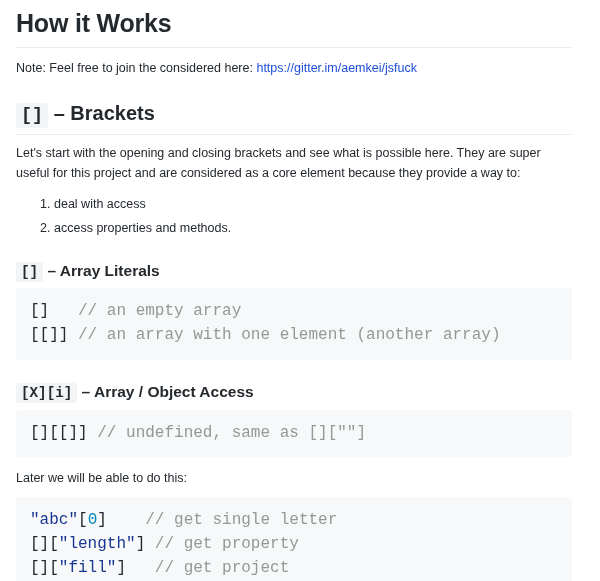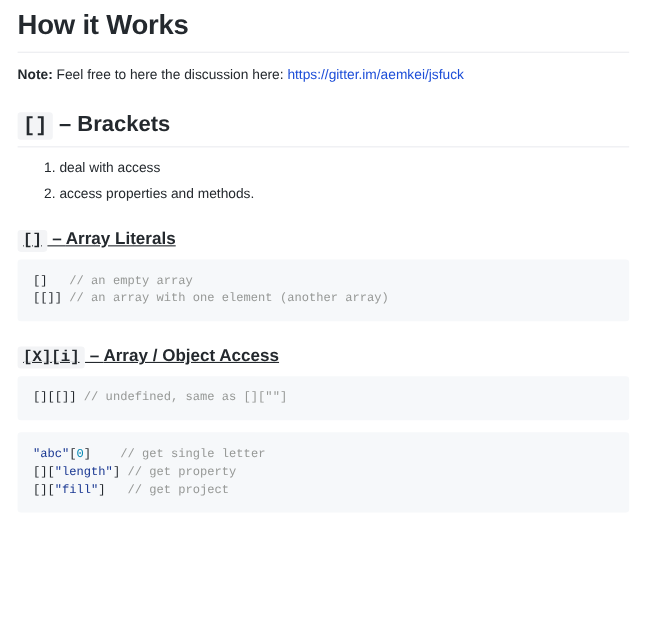--- a/index.html
+++ b/index.html
@@ -38,35 +38,34 @@
     padding-bottom: 7px;
     border-bottom: 1px solid #eaecef;
     color: #24292e;
   }
   h3.sub-title {
     font-size: 15.5px;
     font-weight: 600;
     line-height: 1.25;
     margin: 22px 0 7px 0;
     color: #24292e;
-    text-decoration: underline;
   }
   p.para {
     font-size: 12.5px;
     line-height: 1.62;
     margin: 0 0 11px 0;
     color: #24292e;
   }
   p.para.tight { margin-bottom: 9px; }
 
   a.link {
     color: #1d4ed8;
     text-decoration: none;
   }
-  .bold { font-weight: 700; }
+  .bold { font-weight: 400; }
 
   ol.num-list {
     margin: 0 0 11px 0;
     padding-left: 38px;
     font-size: 12.5px;
     line-height: 1.62;
     color: #24292e;
   }
   ol.num-list li { margin: 0 0 4px 0; }
 
@@ -85,55 +84,57 @@
     font-weight: 700;
   }
 
   pre.codeblock {
     background: #f6f8fa;
     border-radius: 3px;
     margin: 0 0 11px 0;
     padding: 12px 14px;
     overflow: hidden;
     font-family: "Liberation Mono", "DejaVu Sans Mono", monospace;
-    font-size: 11px;
+    font-size: 16px;
     line-height: 1.48;
     color: #24292e;
     white-space: pre;
   }
   .tok-comment { color: #969896; }
   .tok-string  { color: #183691; }
   .tok-number  { color: #0086b3; }
   .tok-plain   { color: #24292e; }
 </style>
 </head>
 <body>
 
 <div class="page">
 
   <h1 class="doc-title">How it Works</h1>
 
-  <p class="para"><span class="bold">Note:</span><span> Feel free to here the discussion here: </span><a class="link" href="#">https://gitter.im/aemkei/jsfuck</a></p>
+  <p class="para"><span class="bold">Note:</span><span> Feel free to join the considered here: </span><a class="link" href="#">https://gitter.im/aemkei/jsfuck</a></p>
 
   <h2 class="sec-title"><code class="inline">[]</code><span> – </span><span>Brackets</span></h2>
 
+  <p class="para">Let's start with the opening and closing brackets and see what is possible here. They are super useful for this project and are considered as a core element because they provide a way to:</p>
 
   <ol class="num-list">
     <li>deal with access</li>
     <li>access properties and methods.</li>
   </ol>
 
   <h3 class="sub-title"><code class="inline">[]</code><span> – </span><span>Array Literals</span></h3>
 
 
   <pre class="codeblock"><span class="tok-plain">[]   </span><span class="tok-comment">// an empty array</span>
 <span class="tok-plain">[[]] </span><span class="tok-comment">// an array with one element (another array)</span></pre>
 
   <h3 class="sub-title"><code class="inline">[X][i]</code><span> – </span><span>Array / Object Access</span></h3>
 
   <pre class="codeblock"><span class="tok-plain">[][[]] </span><span class="tok-comment">// undefined, same as [][""]</span></pre>
 
+  <p class="para tight">Later we will be able to do this:</p>
 
   <pre class="codeblock"><span class="tok-string">"abc"</span><span class="tok-plain">[</span><span class="tok-number">0</span><span class="tok-plain">]    </span><span class="tok-comment">// get single letter</span>
 <span class="tok-plain">[][</span><span class="tok-string">"length"</span><span class="tok-plain">] </span><span class="tok-comment">// get property</span>
 <span class="tok-plain">[][</span><span class="tok-string">"fill"</span><span class="tok-plain">]   </span><span class="tok-comment">// get project</span></pre>
 
 </div>
 
 </body></html>

